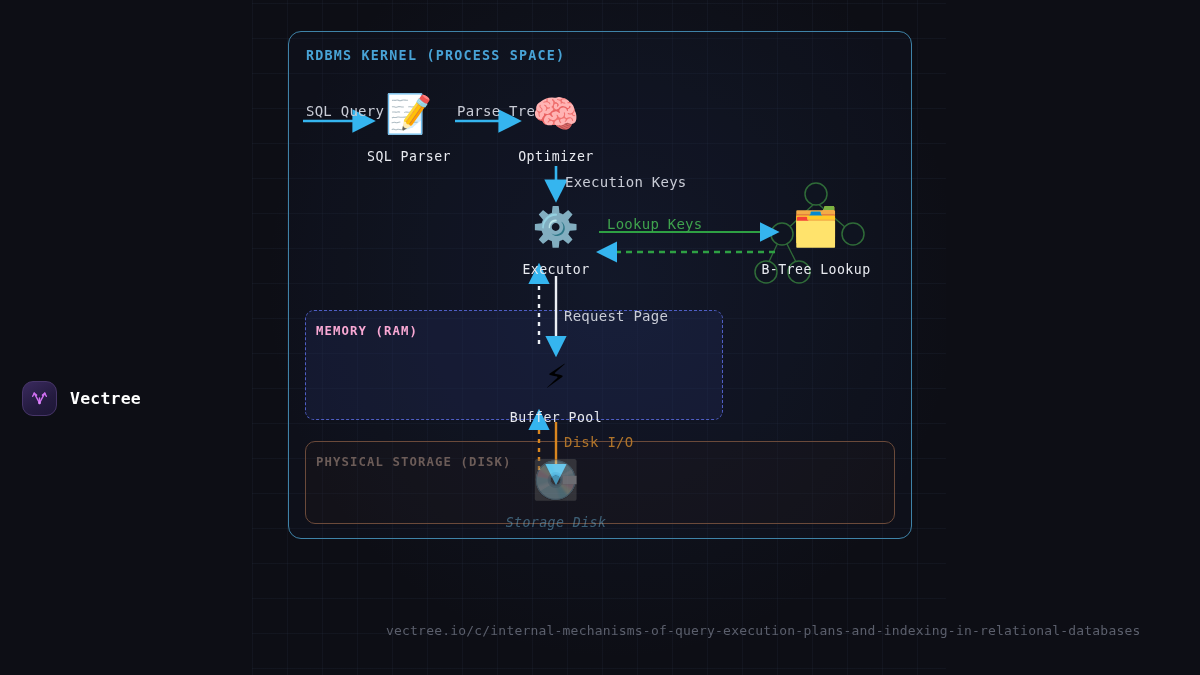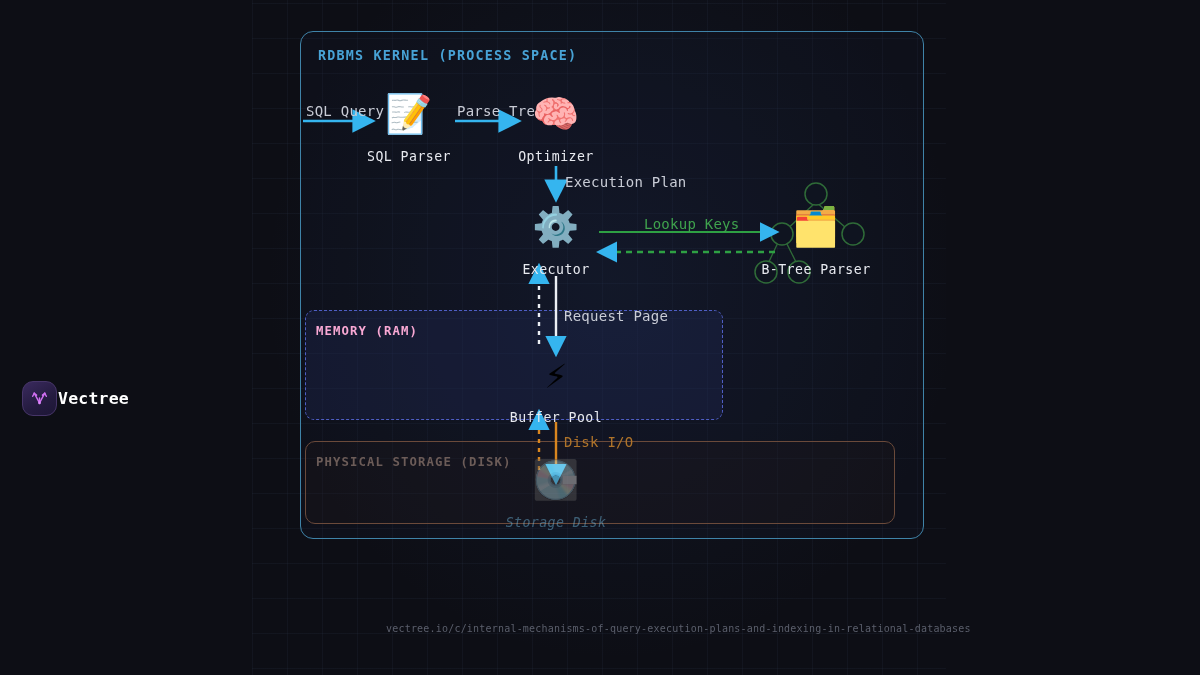--- a/index.html
+++ b/index.html
@@ -34,21 +34,21 @@
     pointer-events: none;
   }
 
   
   #left-panel {
     position: absolute;
     left: 0; top: 0; width: 252px; height: 675px;
   }
   #brand {
     position: absolute; left: 22px; top: 381px;
-    display: flex; align-items: center; gap: 1px;
+    display: flex; align-items: center; gap: 13px;
   }
   #logo-badge {
     width: 35px; height: 35px; border-radius: 11px;
     background: linear-gradient(150deg, #3a2a5e 0%, #241b3f 60%, #1d1636 100%);
     border: 1px solid #463568;
     display: flex; align-items: center; justify-content: center;
   }
   #brand-name {
     color: #ffffff; font-size: 16.5px; font-weight: bold;
     letter-spacing: 0.2px;
@@ -57,32 +57,31 @@
     position: absolute; left: 22px; top: 418px; width: 340px;
     color: #f4f5f8;
     font-size: 31px; font-weight: bold; line-height: 0.99;
     letter-spacing: -0.3px;
     white-space: pre-wrap;
   }
 
   
   #url {
     position: absolute; left: 386px; top: 623px;
-    color: #5b5f6c; font-size: 10px; letter-spacing: 0.2px;
+    color: #5b5f6c; font-size: 13px; letter-spacing: 0.2px;
     white-space: nowrap;
   }
 
   
   #kernel {
     position: absolute;
     left: 288px; top: 31px; width: 624px; height: 508px;
     border: 1.6px solid #3f83a8;
     border-radius: 13px;
     background: rgba(22,34,56,0.16);
-    margin-left: 12px;
   }
   #kernel-title {
     position: absolute; left: 17px; top: 16px;
     color: #48a3d6; font-size: 13.4px; font-weight: bold;
     letter-spacing: 1.2px;
   }
 
   
   #memory-box {
     position: absolute;
@@ -239,43 +238,43 @@
       <line x1="556" y1="422" x2="556" y2="466" stroke="#d9861f" stroke-width="2.4" marker-end="url(#ah-blue-d)"></line>
     </g>
 
     <g>
       <line x1="539" y1="470" x2="539" y2="428" stroke="#d9861f" stroke-width="2.4" stroke-dasharray="4 5" marker-end="url(#ah-blue-d)"></line>
     </g>
   </svg>
 
   <div class="elabel" style="left:306px; top:103px;">SQL Query</div>
   <div class="elabel" style="left:457px; top:103px;">Parse Tree</div>
-  <div class="elabel" style="left:565px; top:174px;">Execution Plan</div>
-  <div class="elabel green" style="left:644px; top:216px;">Lookup Keys</div>
+  <div class="elabel" style="left:565px; top:174px;">Execution Keys</div>
+  <div class="elabel green" style="left:607px; top:216px;">Lookup Keys</div>
   <div class="elabel" style="left:564px; top:308px;">Request Page</div>
   <div class="elabel orange" style="left:564px; top:434px;">Disk I/O</div>
 
   <div class="node" style="left:353px; top:92px; width:112px;">
     <span class="glyph">📝</span>
     <span class="nlabel">SQL Parser</span>
   </div>
 
   <div class="node" style="left:500px; top:92px; width:112px;">
     <span class="glyph">🧠</span>
     <span class="nlabel">Optimizer</span>
   </div>
 
   <div class="node" style="left:500px; top:205px; width:112px;">
     <span class="glyph">⚙️</span>
     <span class="nlabel">Executor</span>
   </div>
 
   <div class="node" style="left:760px; top:205px; width:112px;">
     <span class="glyph">🗂️</span>
-    <span class="nlabel">B-Tree Parser</span>
+    <span class="nlabel">B-Tree Lookup</span>
   </div>
 
   <div class="node" style="left:500px; top:353px; width:112px;">
     <span class="glyph">⚡</span>
     <span class="nlabel">Buffer Pool</span>
   </div>
 
   <div class="node dim" style="left:500px; top:458px; width:112px;">
     <span class="glyph">💽</span>
     <span class="nlabel">Storage Disk</span>

